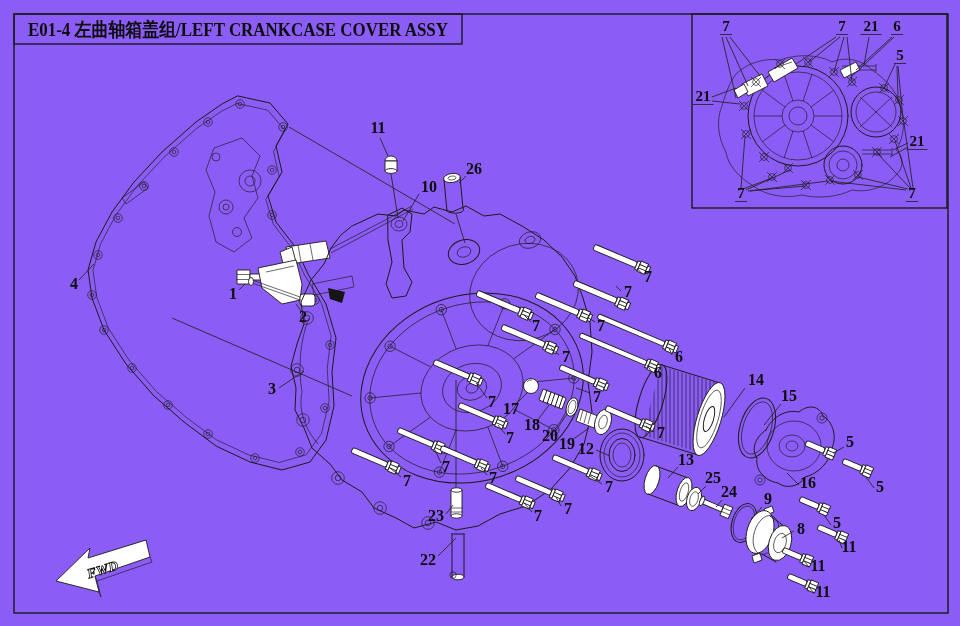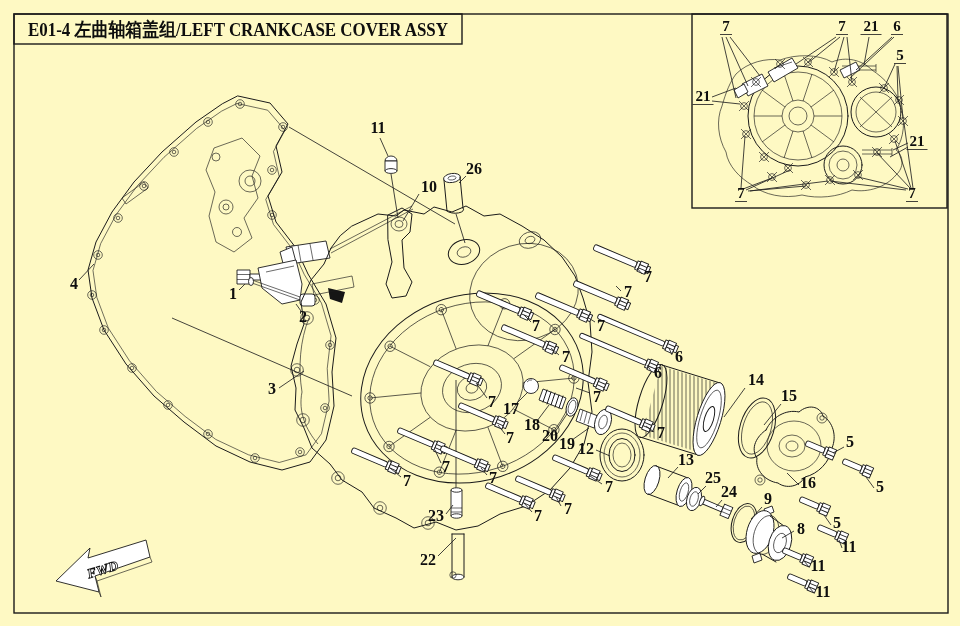--- a/index.html
+++ b/index.html
@@ -1,16 +1,16 @@
 <!DOCTYPE html>
 <html><head>
 <meta charset="utf-8">
 <style>
   html,body{margin:0;padding:0;background:#e8e8e8;}
-  .page{width:960px;height:626px;background:#fef9c3;position:relative;overflow:hidden;
+  .page{width:960px;height:626px;background:#8b5cf6;position:relative;overflow:hidden;
         font-family:"Liberation Serif","DejaVu Serif",serif;}
   svg{position:absolute;left:0;top:0;}
   .ln{stroke:#1b1b1b;fill:none;stroke-width:1;stroke-linejoin:round;stroke-linecap:round;}
   .lnb{stroke:#1b1b1b;fill:none;stroke-width:1.4;}
   .ln2{stroke:#1b1b1b;fill:none;stroke-width:.65;stroke-linejoin:round;}
   .pt{fill:#fff;stroke:#1b1b1b;stroke-width:.9;stroke-linejoin:round;}
   .dk{fill:#151515;stroke:none;}
   .leader{stroke:#222;stroke-width:.85;fill:none;}
   .co{font:bold 16px "Liberation Serif","DejaVu Serif",serif;fill:#0e0e0e;text-anchor:middle;}
   .coi{font:bold 15px "Liberation Serif","DejaVu Serif",serif;fill:#0e0e0e;text-anchor:middle;}

